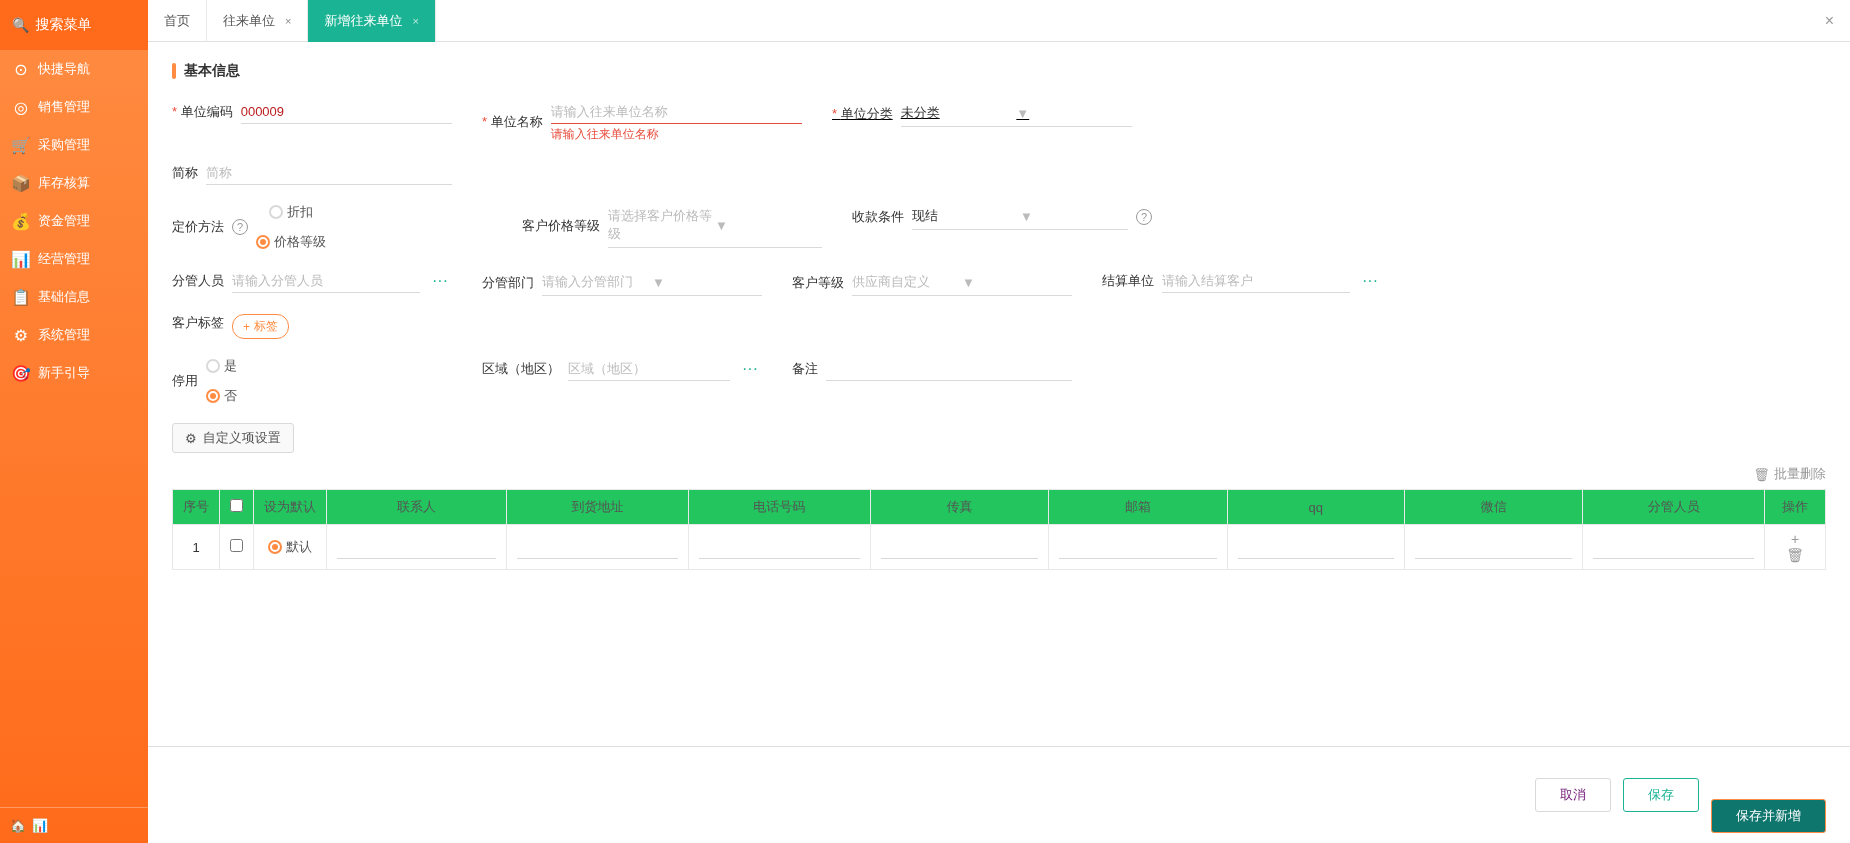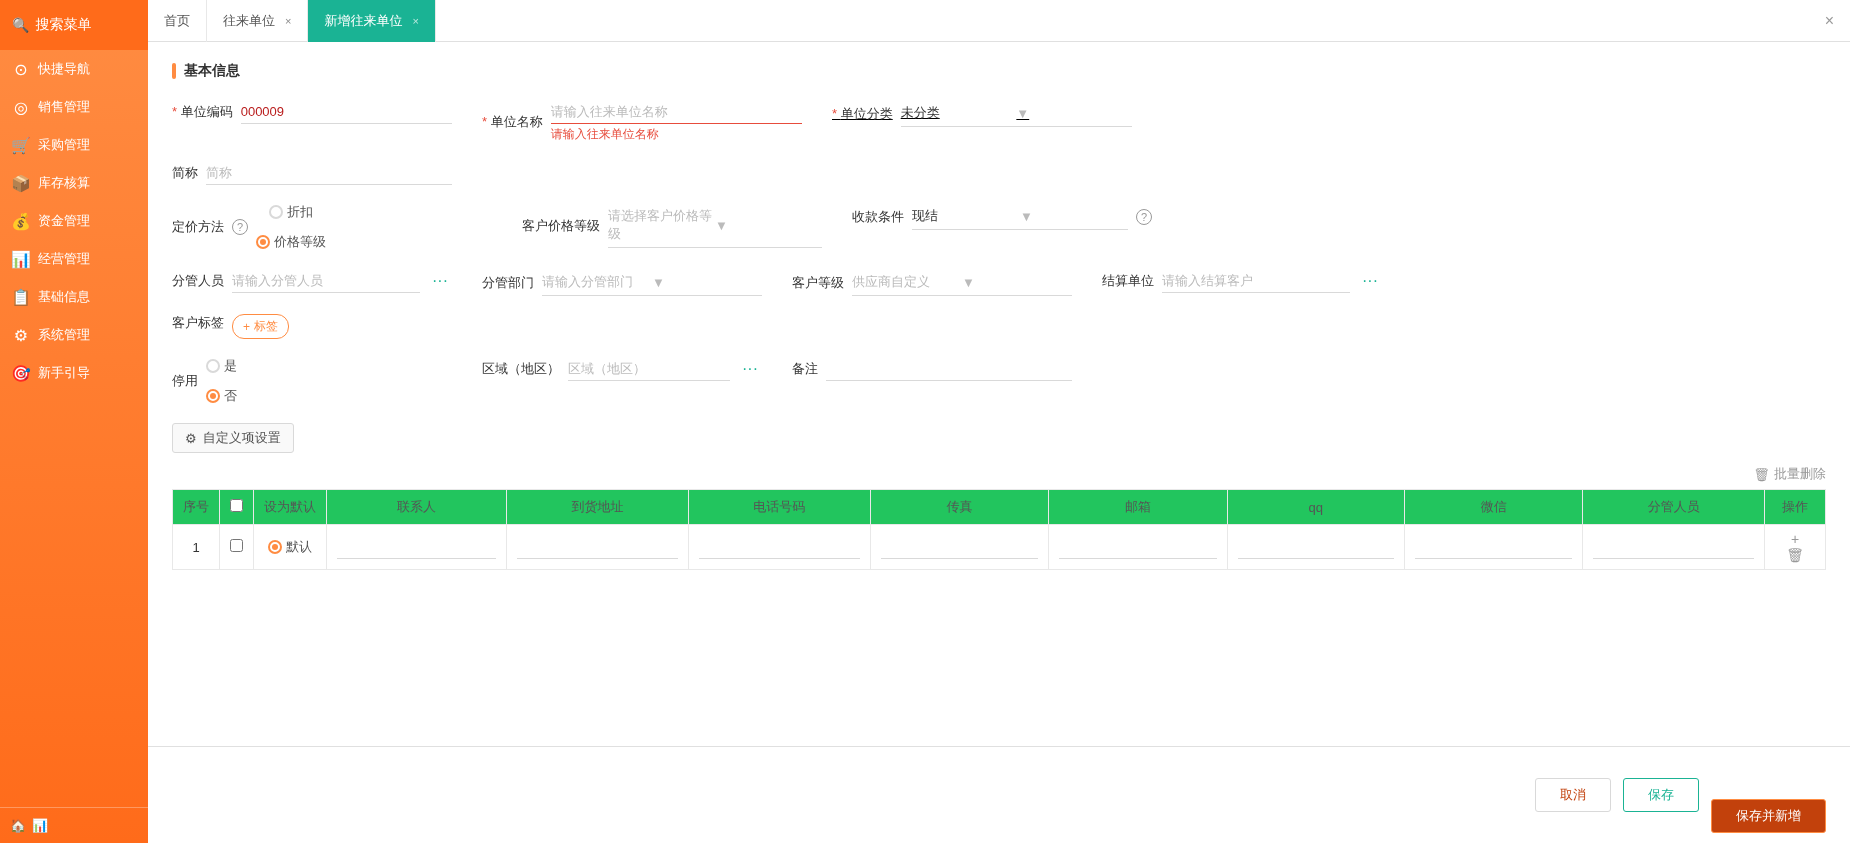--- a/index.html
+++ b/index.html
@@ -340,29 +340,29 @@
     .btn {
       padding: 7px 24px;
       border-radius: 3px;
       cursor: pointer;
       font-size: 13px;
       border: 1px solid transparent;
     }
     .btn-cancel {
       background: #fff;
       border-color: #d9d9d9;
-      color: #c2410c;
+      color: #701a75;
     }
     .btn-save {
       background: #fff;
       border-color: #1ab394;
       color: #1ab394;
     }
     .btn-save-new {
-      background: #c2410c;
+      background: #0f766e;
       border-color: #ff8c42;
       color: white;
       margin-top: 42px;
     }
 
     
     ::-webkit-scrollbar { width: 6px; }
     ::-webkit-scrollbar-track { background: #f1f1f1; }
     ::-webkit-scrollbar-thumb { background: #ccc; border-radius: 3px; }
   </style>

